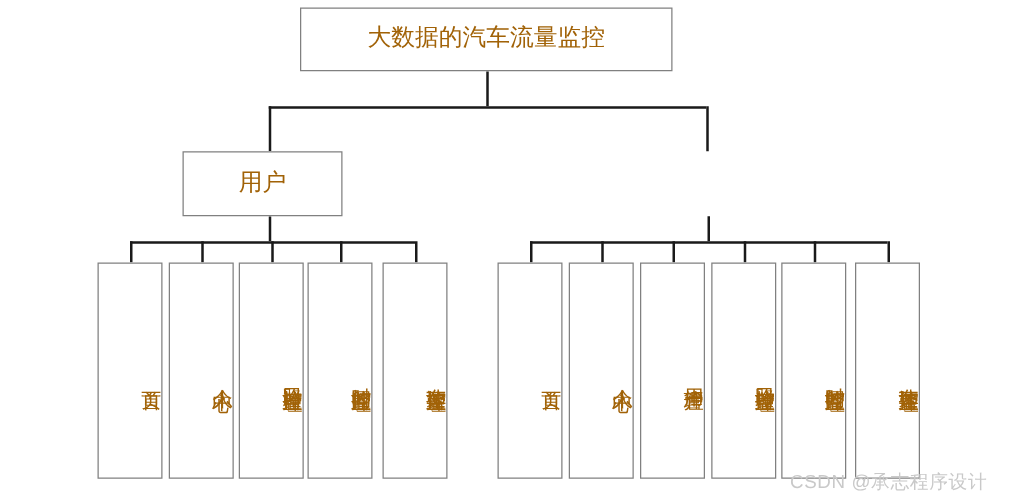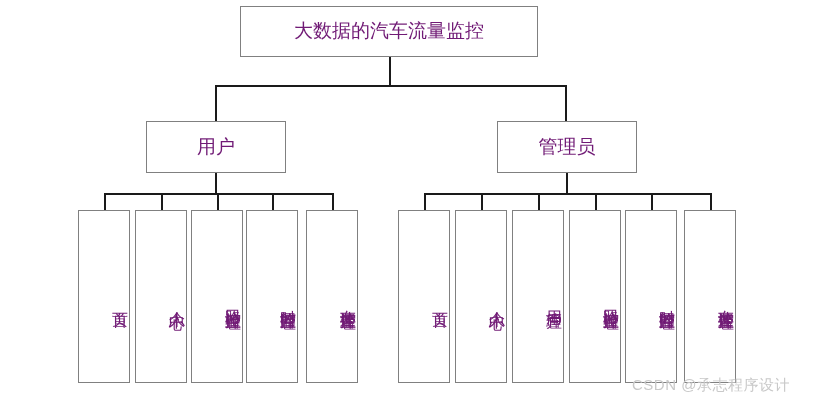--- a/index.html
+++ b/index.html
@@ -19,37 +19,37 @@
     left: 0;
     top: 0;
     width: 826px;
     height: 400px;
   }
   .node {
     position: absolute;
     box-sizing: border-box;
     border: 1px solid #808080;
     background: #ffffff;
-    color: #701a75;
+    color: #a16207;
     display: flex;
     align-items: center;
     justify-content: center;
     text-align: left;
     line-height: 1.18;
   }
   .node-root {
     left: 240px;
     top: 6px;
     width: 298px;
     height: 51px;
     font-size: 19px;
   }
   .node-l2 {
     top: 121px;
-    width: 140px;
+    width: 128px;
     height: 52px;
     font-size: 19px;
   }
   .node-l2.user  { left: 146px; }
   .node-l2.admin { left: 497px; }
 
   .node-leaf {
     top: 210px;
     height: 173px;
     width: 52px;
@@ -114,23 +114,20 @@
   <div class="conn-v" style="left:651px; top:193px; height:17px;"></div>
   <div class="conn-v" style="left:710px; top:193px; height:17px;"></div>
 
   <div class="node node-root">
     <span>大数据的汽车流量监控</span>
   </div>
 
   <div class="node node-l2 user">
     <span>用户</span>
   </div>
-  <div class="node node-l2 admin">
-    <span>管理员</span>
-  </div>
 
   <div class="node node-leaf" style="left:78px;">
     <span>首页</span>
   </div>
   <div class="node node-leaf" style="left:135px;">
     <span>个人中心</span>
   </div>
   <div class="node node-leaf" style="left:191px;">
     <span>路口监控管理</span>
   </div>

